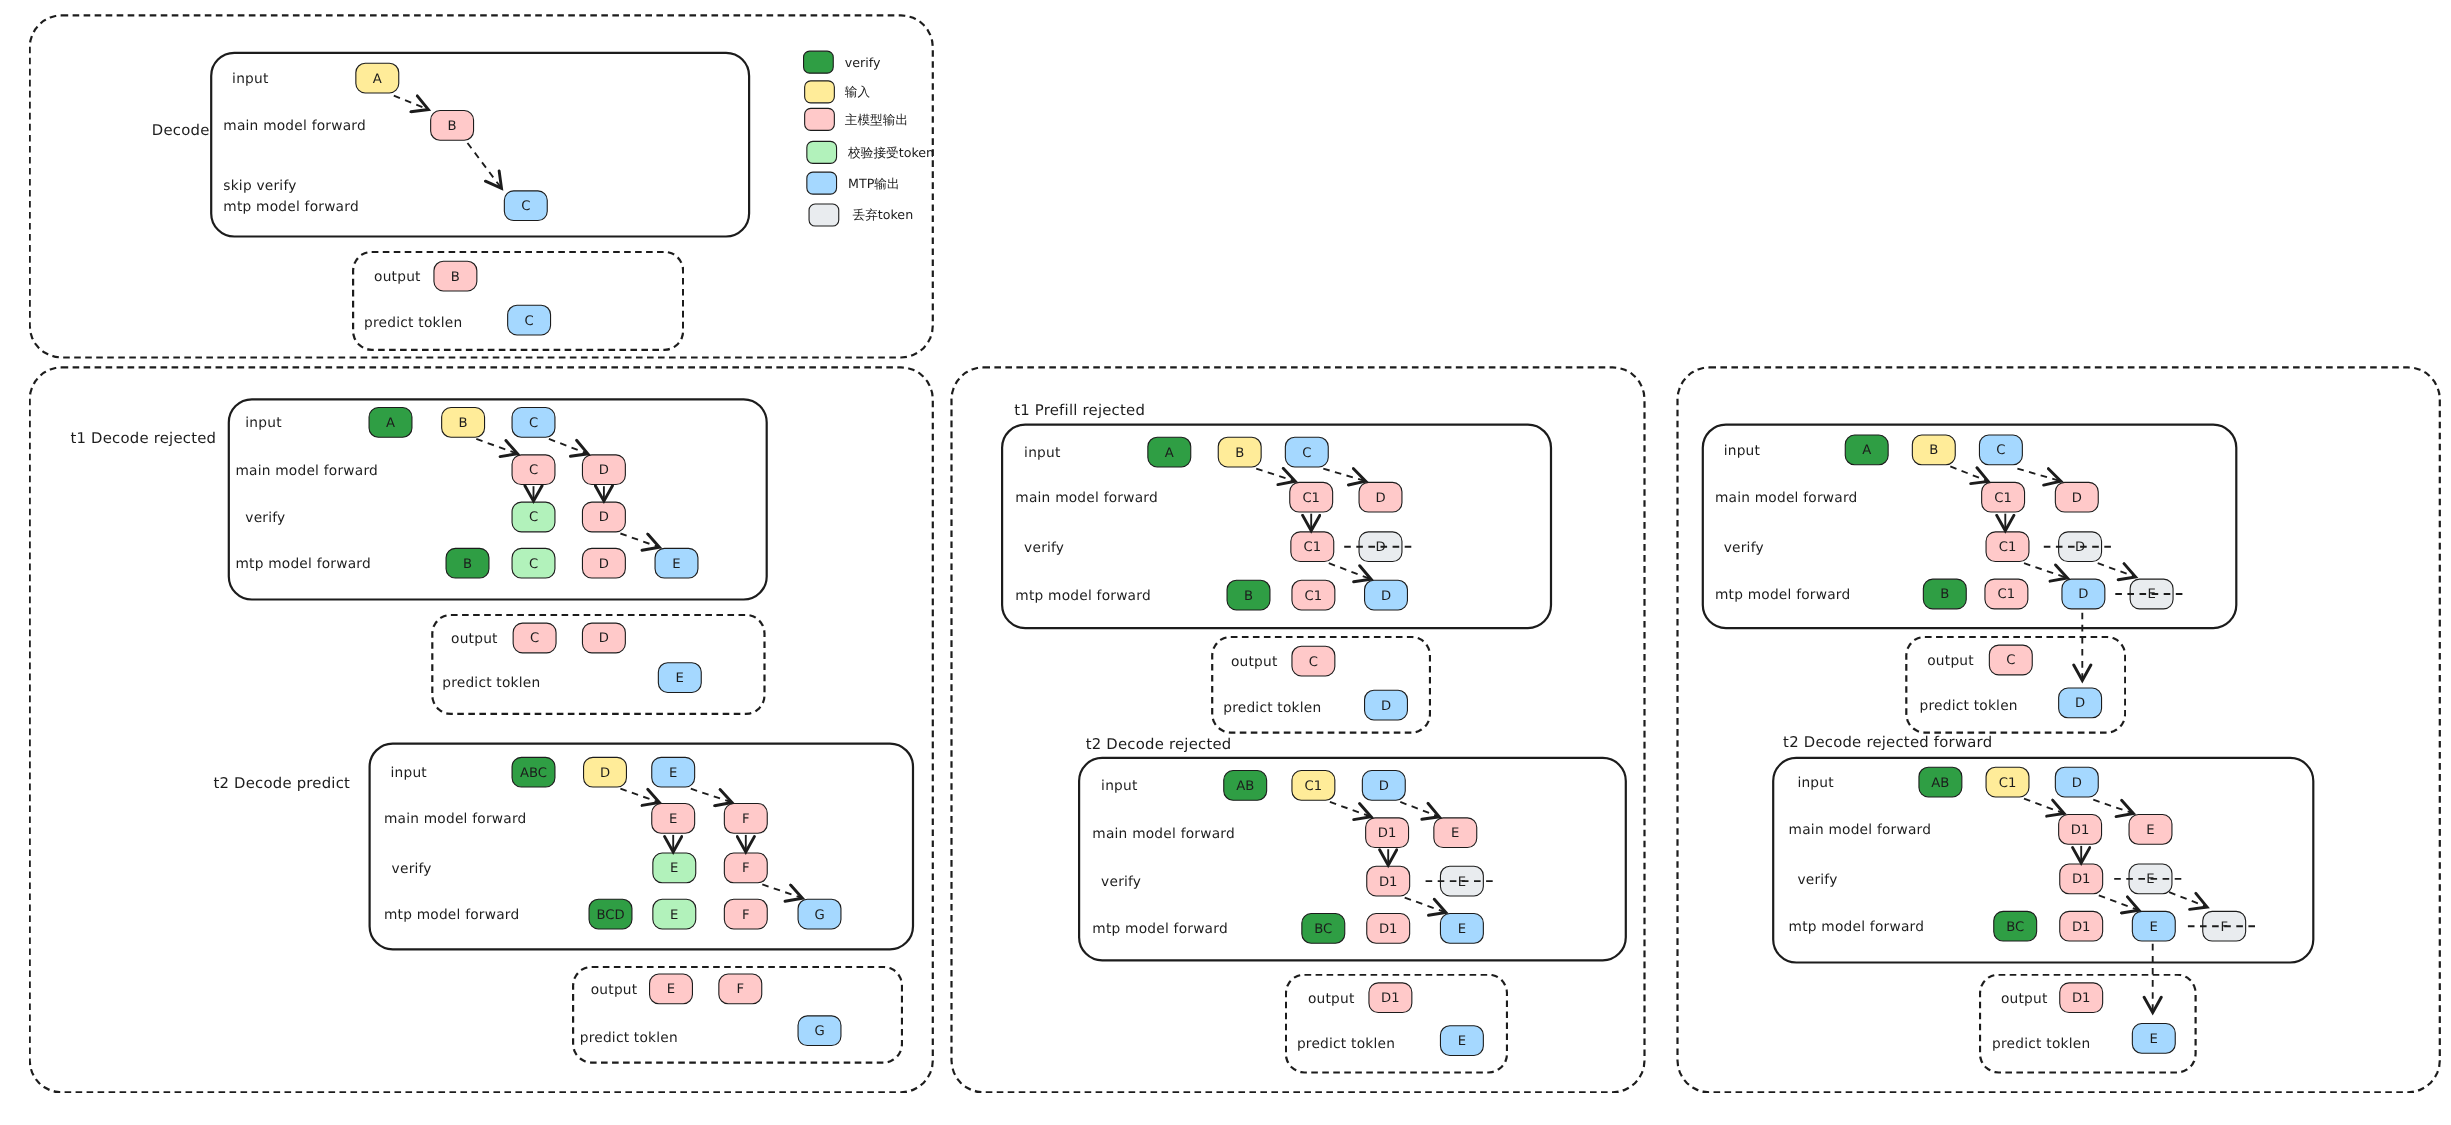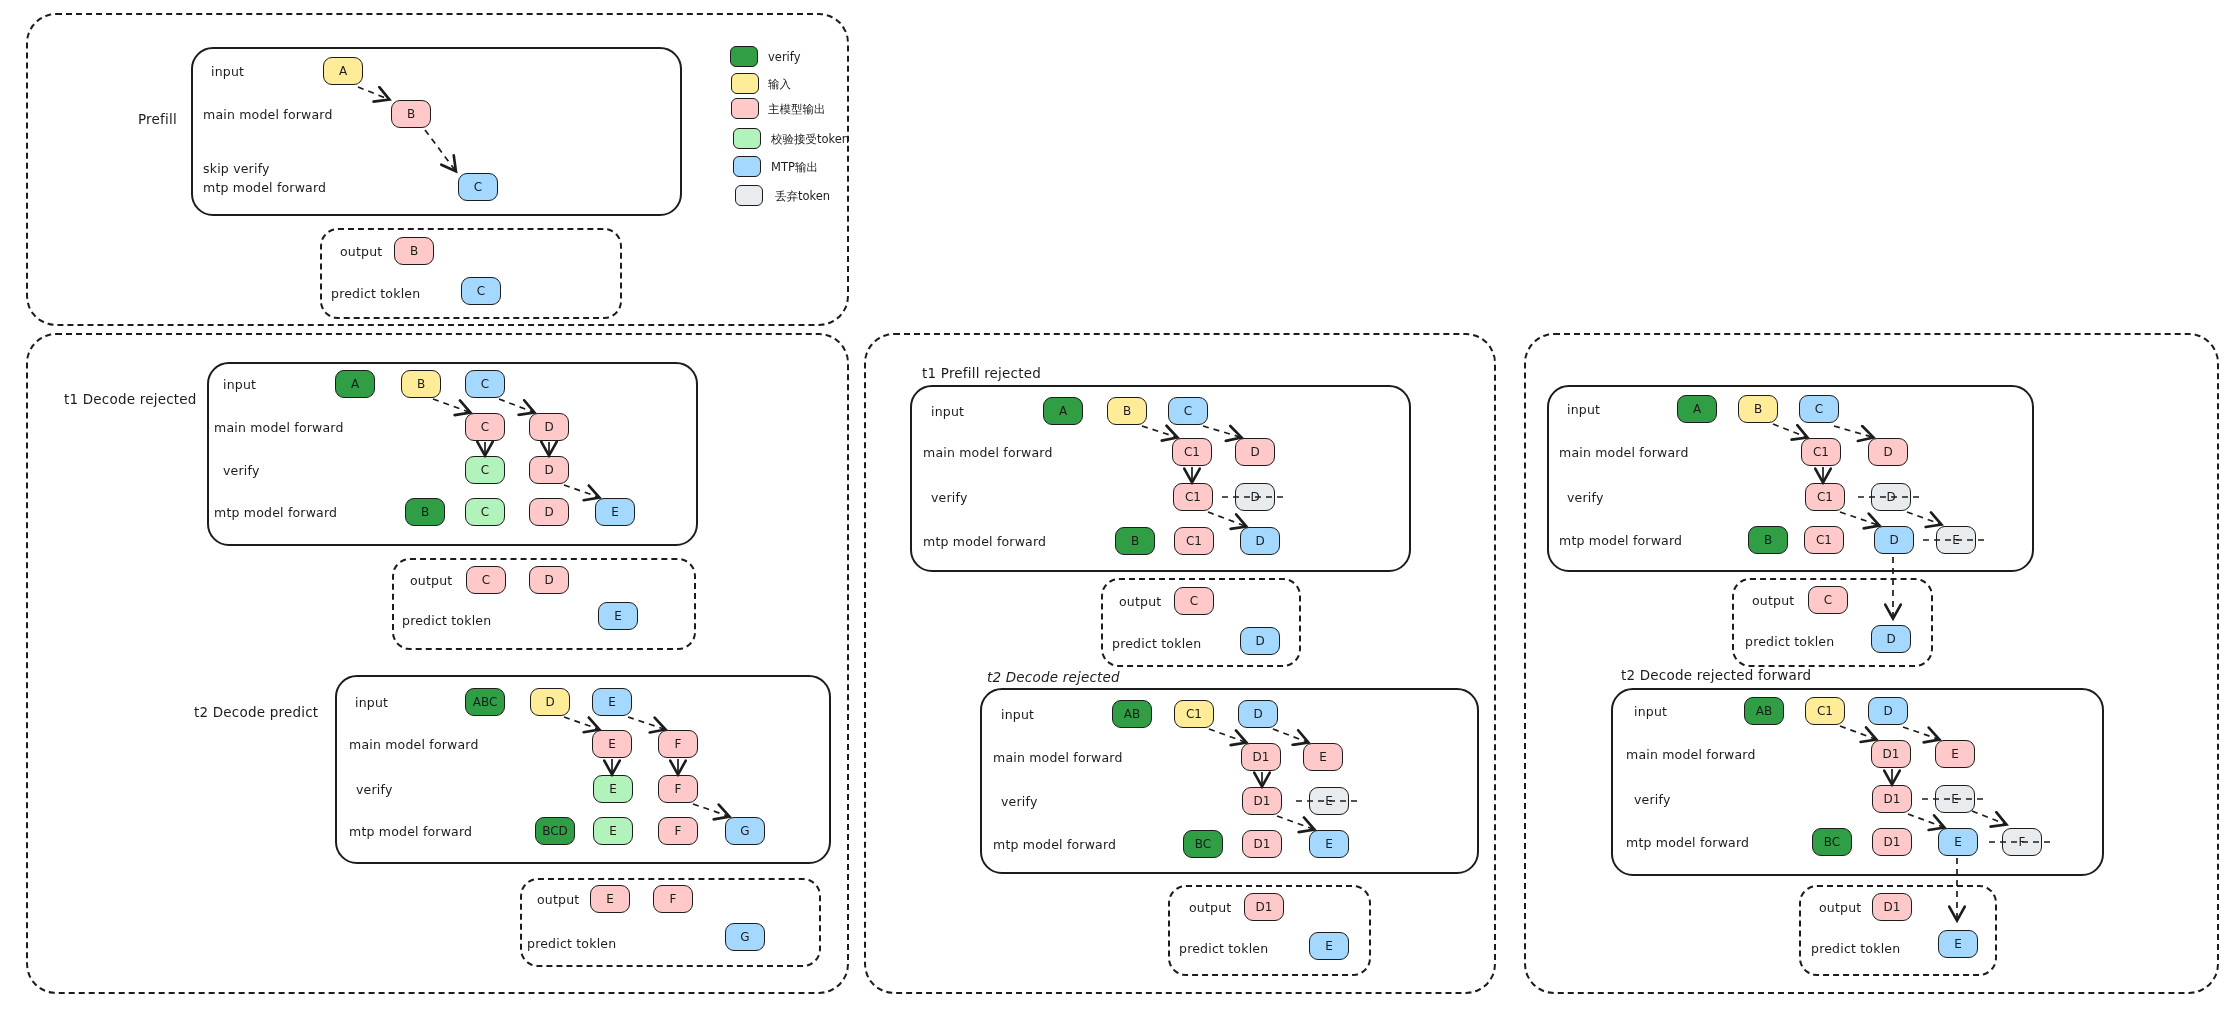--- a/index.html
+++ b/index.html
@@ -15,21 +15,21 @@
          font-size:12px;font-weight:500;}
   .lbox{position:absolute;box-sizing:border-box;width:28px;height:21px;border:1.8px solid #1c1c1c;border-radius:6px;}
   .llabel{position:absolute;font-size:11.5px;white-space:nowrap;transform:translateY(-50%);}
   #overlay{position:absolute;left:0;top:0;pointer-events:none;}
 </style>
 </head>
 <body>
 
 <div id="canvas">
     <div class="frame" style="left: 26px; top: 13px; width: 819px; height: 309px;"></div>
-    <div class="title" style="left: 138px; top: 119px;">Prefill</div>
+    <div class="title" style="left: 138px; top: 119px;">Decode</div>
     <div class="fbox" style="left: 191px; top: 47px; width: 487px; height: 165px;"></div>
     <div class="rlabel" style="left: 211px; top: 71px;">input</div>
     <div class="rlabel" style="left: 203px; top: 114px;">main model forward</div>
     <div class="rlabel" style="left: 203px; top: 168px;">skip verify</div>
     <div class="rlabel" style="left: 203px; top: 187px;">mtp model forward</div>
     <div class="token" style="left: 323px; top: 57px; background: rgb(255, 236, 153);">A</div>
     <div class="token" style="left: 391px; top: 100px; background: rgb(255, 201, 201);">B</div>
     <div class="token" style="left: 458px; top: 173px; background: rgb(165, 216, 255);">C</div>
     <div class="obox" style="left: 320px; top: 228px; width: 298px; height: 87px;"></div>
     <div class="rlabel" style="left: 340px; top: 251px;">output</div>
@@ -98,21 +98,21 @@
     <div class="token" style="left: 1173px; top: 483px; background: rgb(255, 201, 201);">C1</div>
     <div class="token" style="left: 1235px; top: 483px; background: rgb(233, 236, 239);">D</div>
     <div class="token" style="left: 1115px; top: 527px; background: rgb(47, 158, 68);">B</div>
     <div class="token" style="left: 1174px; top: 527px; background: rgb(255, 201, 201);">C1</div>
     <div class="token" style="left: 1240px; top: 527px; background: rgb(165, 216, 255);">D</div>
     <div class="obox" style="left: 1101px; top: 578px; width: 196px; height: 85px;"></div>
     <div class="rlabel" style="left: 1119px; top: 601px;">output</div>
     <div class="token" style="left: 1174px; top: 587px; background: rgb(255, 201, 201);">C</div>
     <div class="rlabel" style="left: 1112px; top: 643px;">predict toklen</div>
     <div class="token" style="left: 1240px; top: 627px; background: rgb(165, 216, 255);">D</div>
-    <div class="title" style="left: 987px; top: 677px; font-style: italic;">t2 Decode rejected</div>
+    <div class="title" style="left: 987px; top: 677px;">t2 Decode rejected</div>
     <div class="fbox" style="left: 980px; top: 688px; width: 495px; height: 182px;"></div>
     <div class="rlabel" style="left: 1001px; top: 714px;">input</div>
     <div class="rlabel" style="left: 993px; top: 757px;">main model forward</div>
     <div class="rlabel" style="left: 1001px; top: 801px;">verify</div>
     <div class="rlabel" style="left: 993px; top: 844px;">mtp model forward</div>
     <div class="token" style="left: 1112px; top: 700px; background: rgb(47, 158, 68);">AB</div>
     <div class="token" style="left: 1174px; top: 700px; background: rgb(255, 236, 153);">C1</div>
     <div class="token" style="left: 1238px; top: 700px; background: rgb(165, 216, 255);">D</div>
     <div class="token" style="left: 1241px; top: 743px; background: rgb(255, 201, 201);">D1</div>
     <div class="token" style="left: 1303px; top: 743px; background: rgb(255, 201, 201);">E</div>

